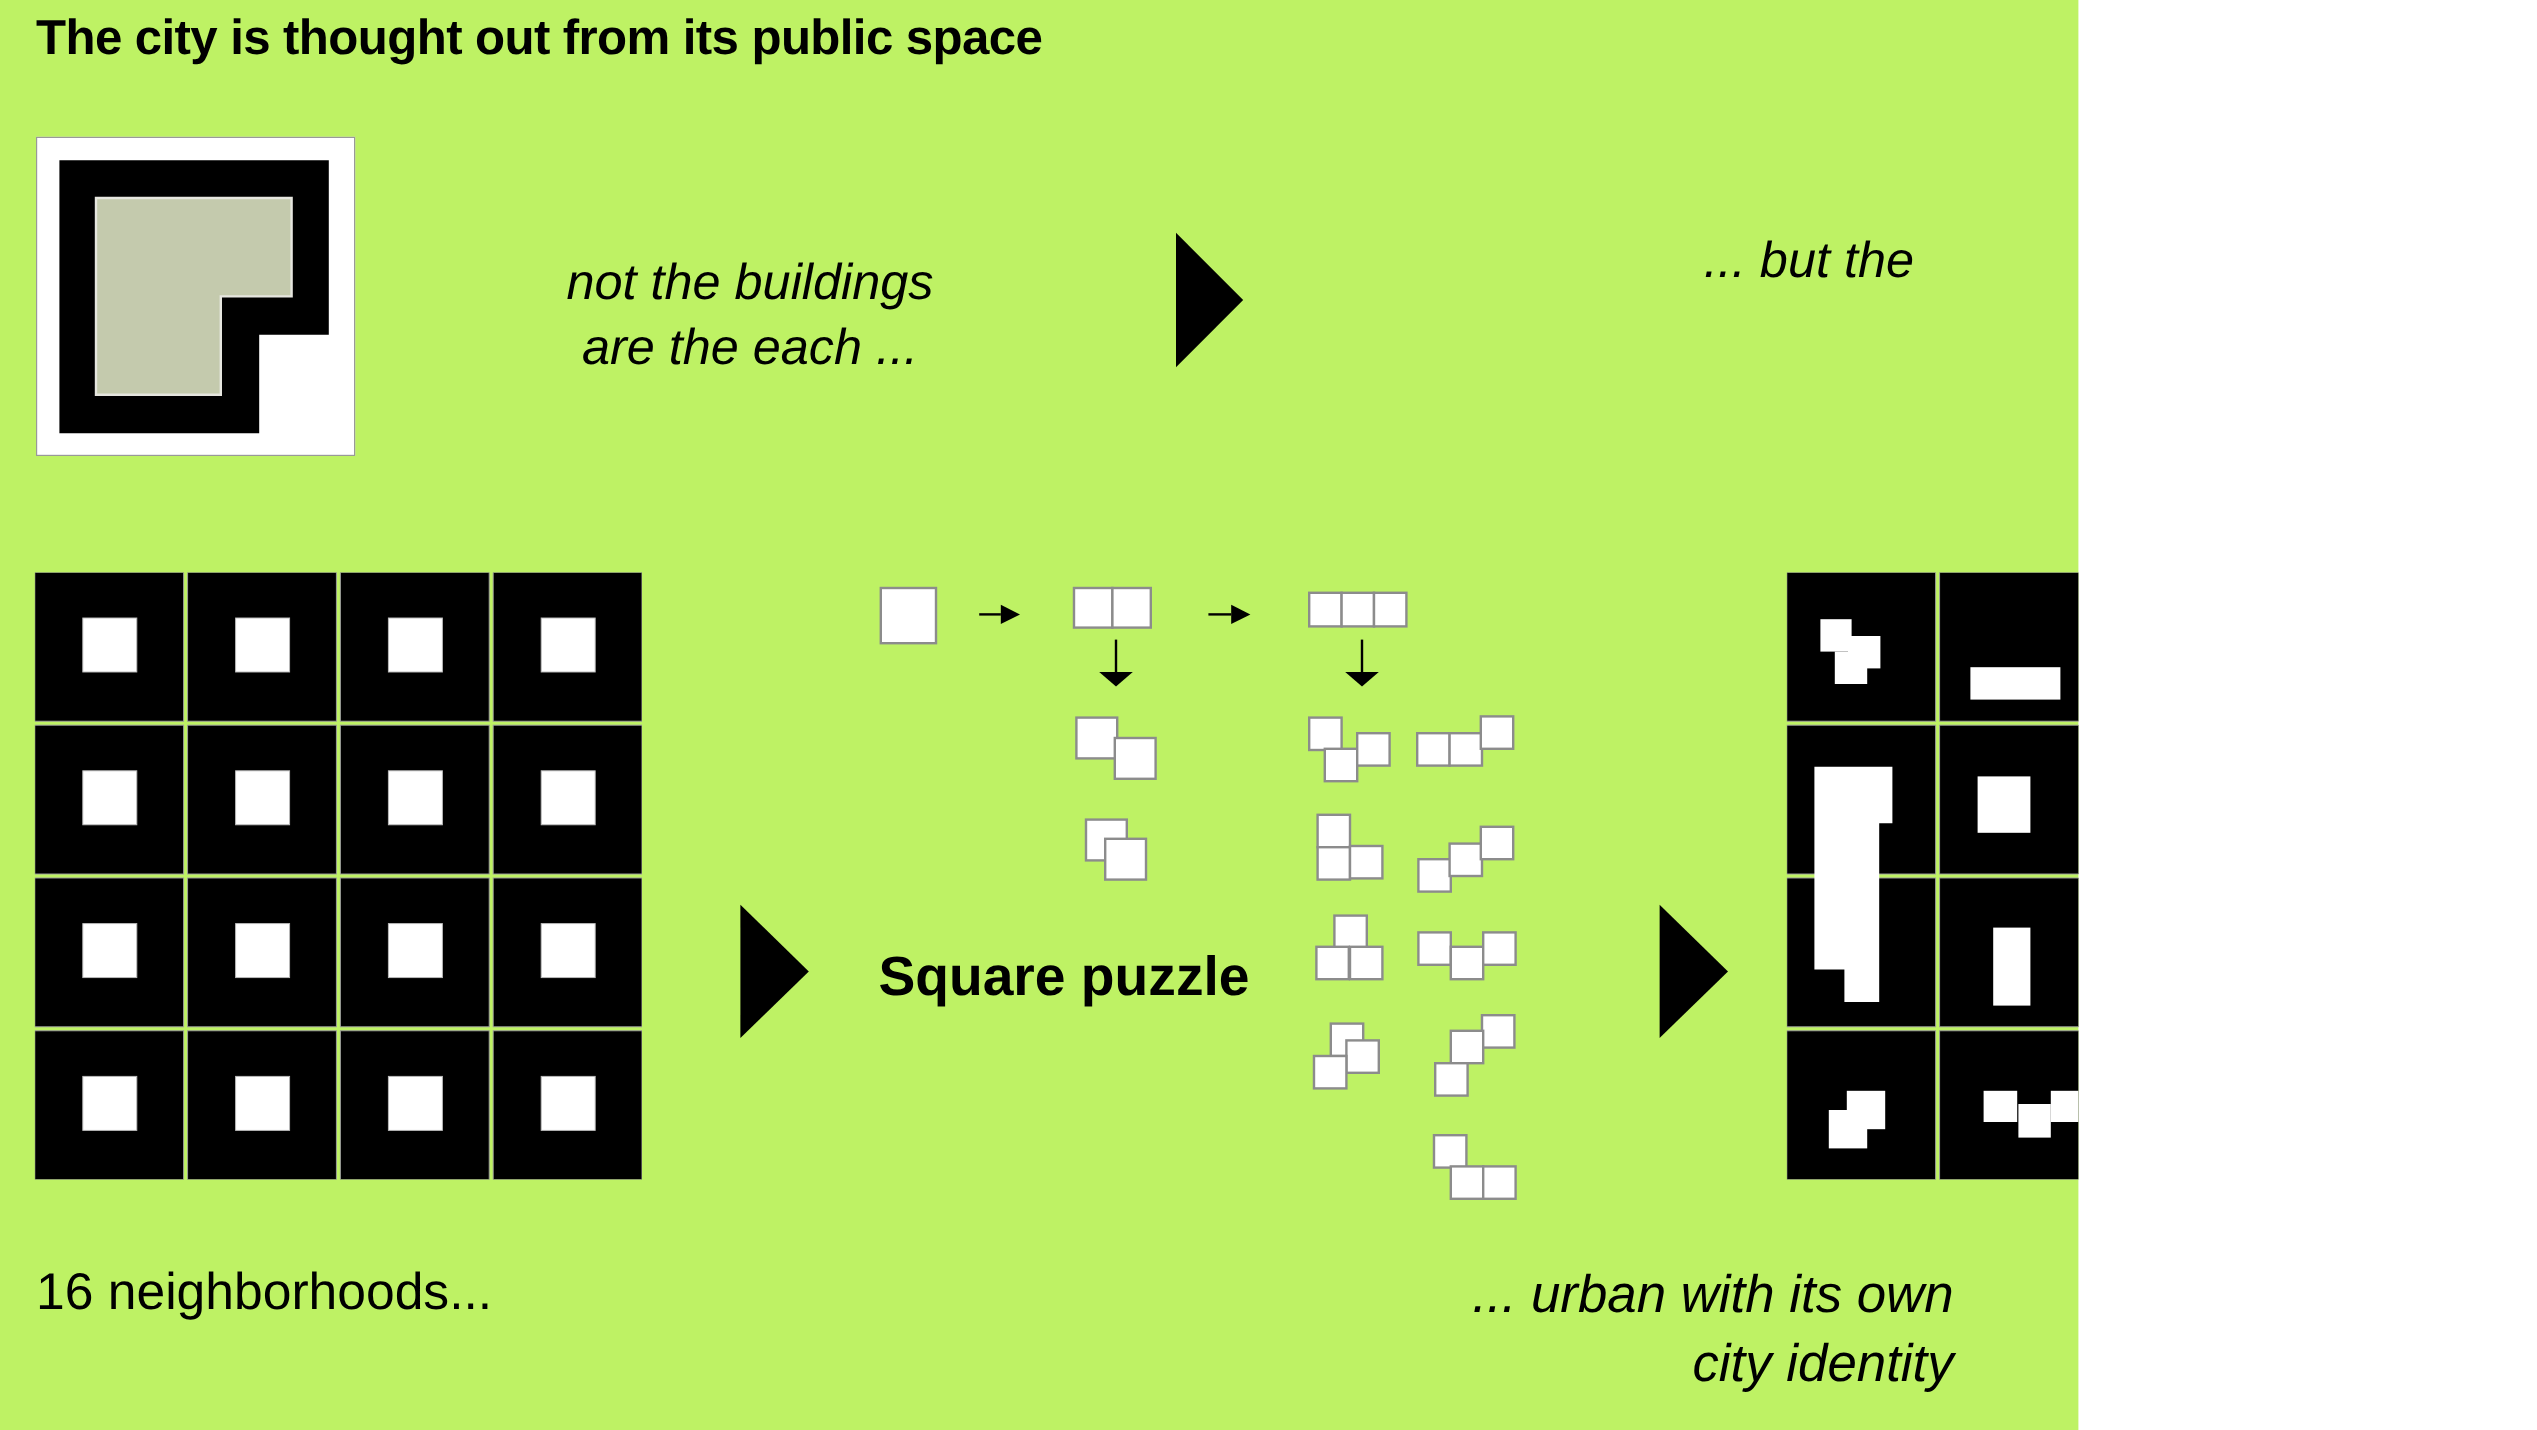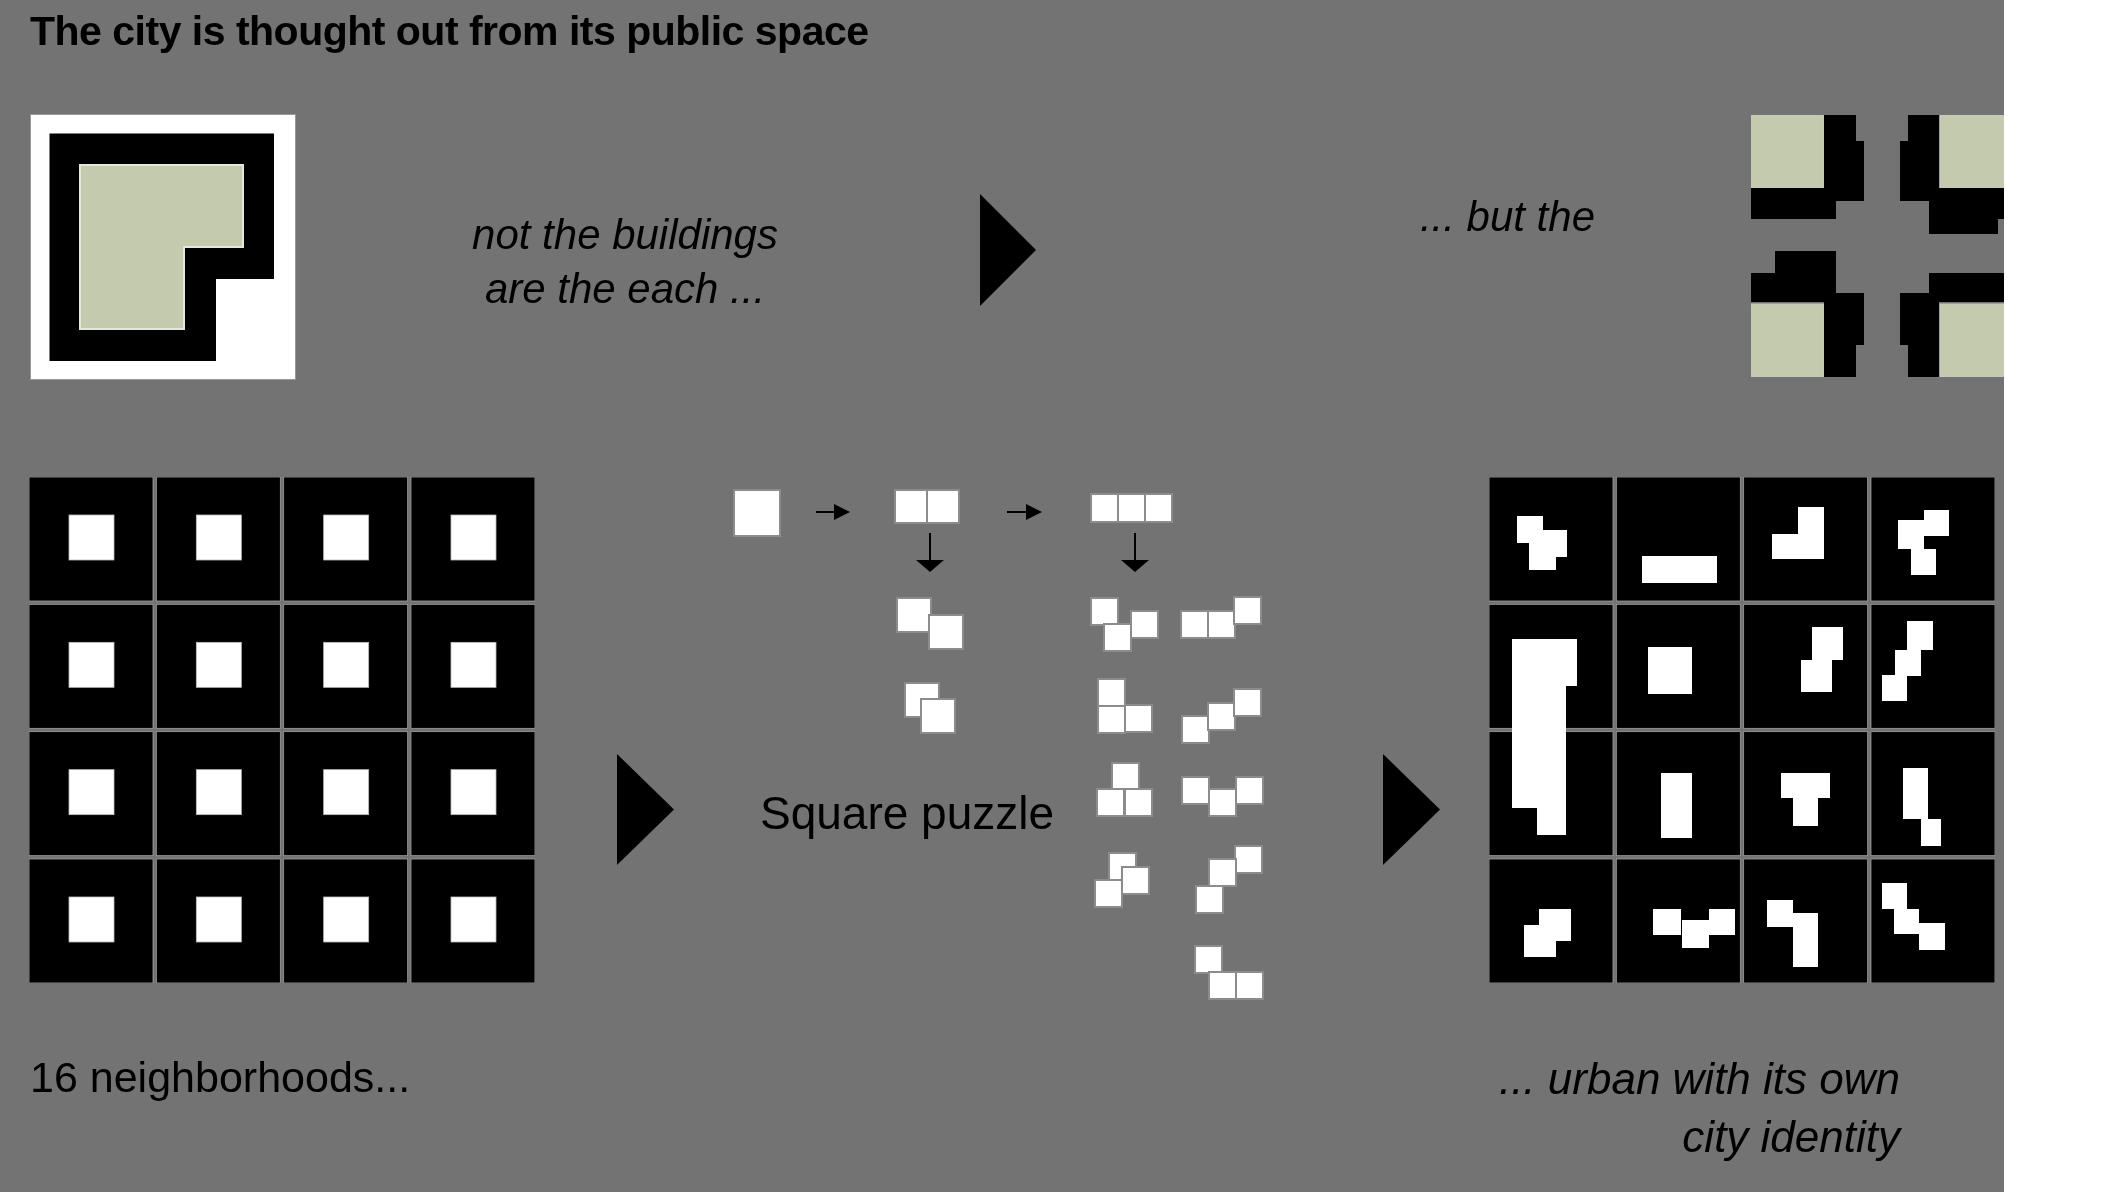--- a/index.html
+++ b/index.html
@@ -1,23 +1,23 @@
 <!DOCTYPE html>
 <html><head>
 <meta charset="utf-8">
 <style>
   html,body{margin:0;padding:0;background:#ffffff;}
-  .canvas{position:relative;width:2004px;height:1192px;background:#737373;
+  .canvas{position:relative;width:1732px;height:1192px;background:#bef264;
           font-family:"Liberation Sans",sans-serif;color:#000;overflow:hidden;}
   .abs{position:absolute;}
   .title{left:30px;top:8px;font-size:41px;font-weight:700;letter-spacing:-0.5px;white-space:nowrap;}
   .cap{font-style:italic;font-size:42px;line-height:54px;}
   .cap-tl{left:430px;top:208px;width:390px;text-align:center;}
   .cap-tr{left:1205px;top:190px;width:390px;text-align:right;}
-  .puzzle-label{left:732px;top:786px;font-size:46px;font-weight:400;white-space:nowrap;margin-left:28px;}
+  .puzzle-label{left:732px;top:786px;font-size:46px;font-weight:700;white-space:nowrap;}
   .cap-bl{left:30px;top:1053px;font-size:43px;white-space:nowrap;}
   .cap-br{right:104px;top:1050px;text-align:right;font-size:44px;font-style:italic;line-height:58px;white-space:nowrap;}
   svg{display:block;}
   #building-plan{left:30px;top:114px;border:1px solid #999;background:#fff;}
   #crossroads{left:1751px;top:115px;}
   #left-grid{left:29px;top:477px;}
   #right-grid{left:1489px;top:477px;}
   #puzzle{left:700px;top:480px;}
   #arrows-layer{left:0;top:0;pointer-events:none;}
 </style>

